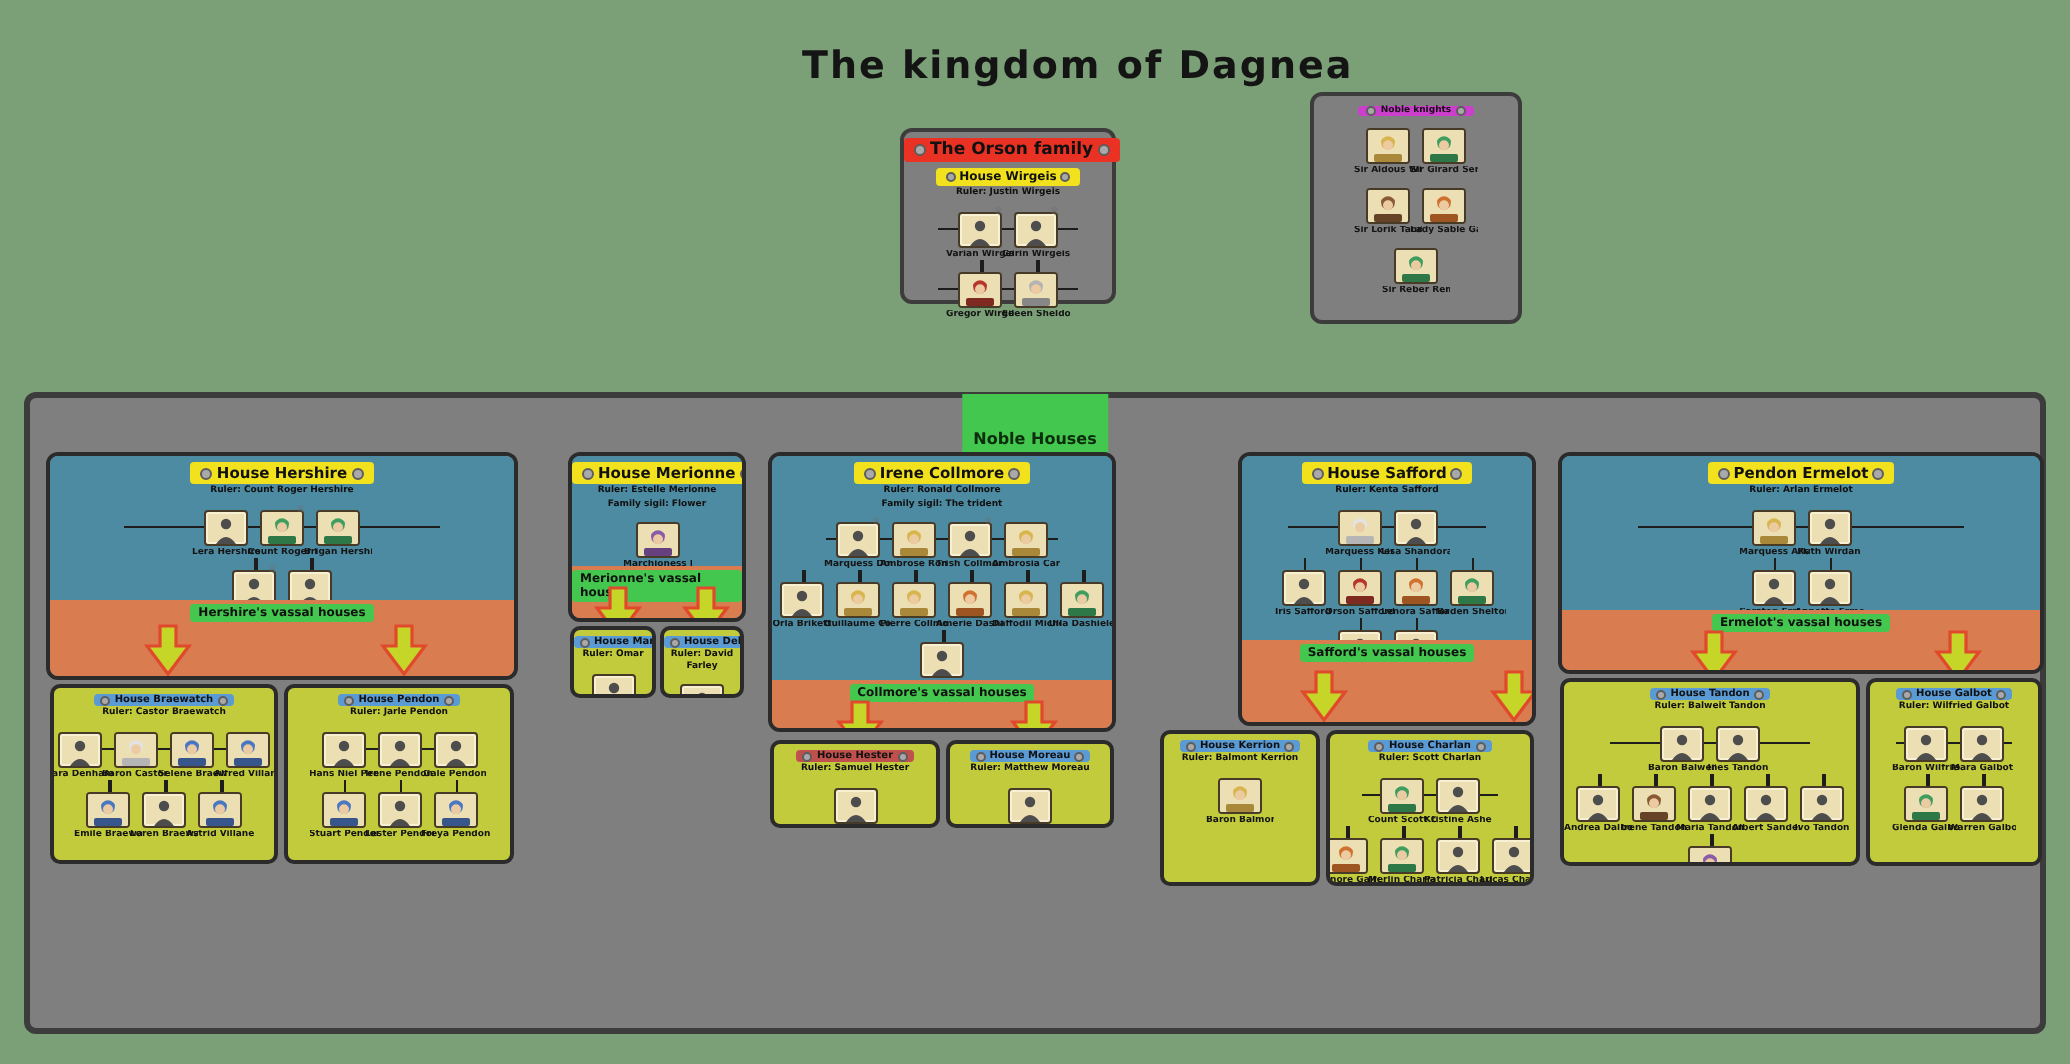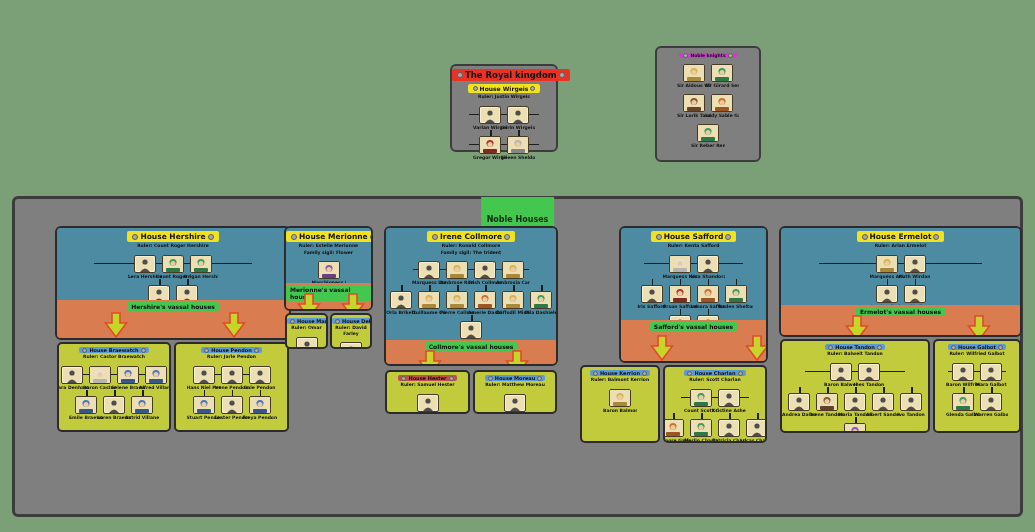--- a/index.html
+++ b/index.html
@@ -38,24 +38,25 @@
   .crown{position:absolute;top:-2px;right:-1px;font-size:5px;line-height:5px;color:#6e6e6e;}
   .pname{font-size:4.5px;line-height:5px;margin-top:1px;white-space:nowrap;max-width:34px;overflow:hidden;
         color:#141414;font-weight:bold;text-align:center;}
   .arrow{position:absolute;width:24px;height:26px;}
   .vlabel-row{display:flex;justify-content:center;}
 </style>
 </head>
 <body style="background: rgb(123, 160, 119);">
 
 <div id="canvas">
+  <div class="title" style="left:401px;top:22px;">The kingdom of Dagnea</div>
 <div class="panel" style="left: 450px; top: 64px; width: 108px; height: 88px;">
       <div class="pill banner-red">
         <div class="dot "></div>
-        <span>The Royal kingdom</span>
+        <span>The Orson family</span>
         <div class="dot "></div>
       </div>
       <div class="pill banner-yellow" style="font-size: 6px;">
         <div class="dot sm"></div>
         <span>House Wirgeis</span>
         <div class="dot sm"></div>
       </div>
       <div class="sub">Ruler: Justin Wirgeis</div>
       <div class="prow linked">
         <div class="person">
@@ -174,21 +175,21 @@
               <circle cx="10" cy="7.6" r="2.5" fill="#eccaa2"></circle>
               <path d="M6.6 6.8 Q10 2.6 13.4 6.8 L13.4 5 Q10 2 6.6 5 Z" fill="#3f9e5f"></path>
             </svg>
           </div>
           <div class="pname">Sir Reber Remin</div>
         </div>
       </div>
     </div>
     <div class="panel" style="left: 12px; top: 196px; width: 1011px; height: 321px; border-width: 3px;">
       <div class="noble-label">Noble Houses</div>
-      <div class="group" style="left: 40px; top: 27px; width: 236px; height: 263px;">
+      <div class="group" style="left: 8px; top: 27px; width: 236px; height: 263px;">
         <div class="maincard" style="height: 114px;">
           <div class="sec-blue" style="height: 72px; overflow: hidden;">
             <div class="pill banner-yellow">
               <div class="dot "></div>
               <span>House Hershire</span>
               <div class="dot "></div>
             </div>
             <div class="sub">Ruler: Count Roger Hershire</div>
             <div class="prow linked">
               <div class="person">
@@ -888,21 +889,21 @@
               <div class="pname">Lucas Charlan</div>
             </div>
           </div>
         </div>
       </div>
       <div class="group" style="left: 764px; top: 27px; width: 243px; height: 207px;">
         <div class="maincard" style="height: 111px;">
           <div class="sec-blue" style="height: 77px; overflow: hidden;">
             <div class="pill banner-yellow">
               <div class="dot "></div>
-              <span>House Ermelot</span>
+              <span>Pendon Ermelot</span>
               <div class="dot "></div>
             </div>
             <div class="sub">Ruler: Arlan Ermelot</div>
             <div class="prow linked">
               <div class="person">
                 <div class="pframe">
                   <svg viewBox="0 0 20 16">
                     <rect width="20" height="16" fill="#ecdfb4"></rect>
                     <rect x="3" y="12" width="14" height="4" rx="1" fill="#a9883a"></rect>
                     <circle cx="10" cy="6.5" r="3.4" fill="#d8b54e"></circle>

